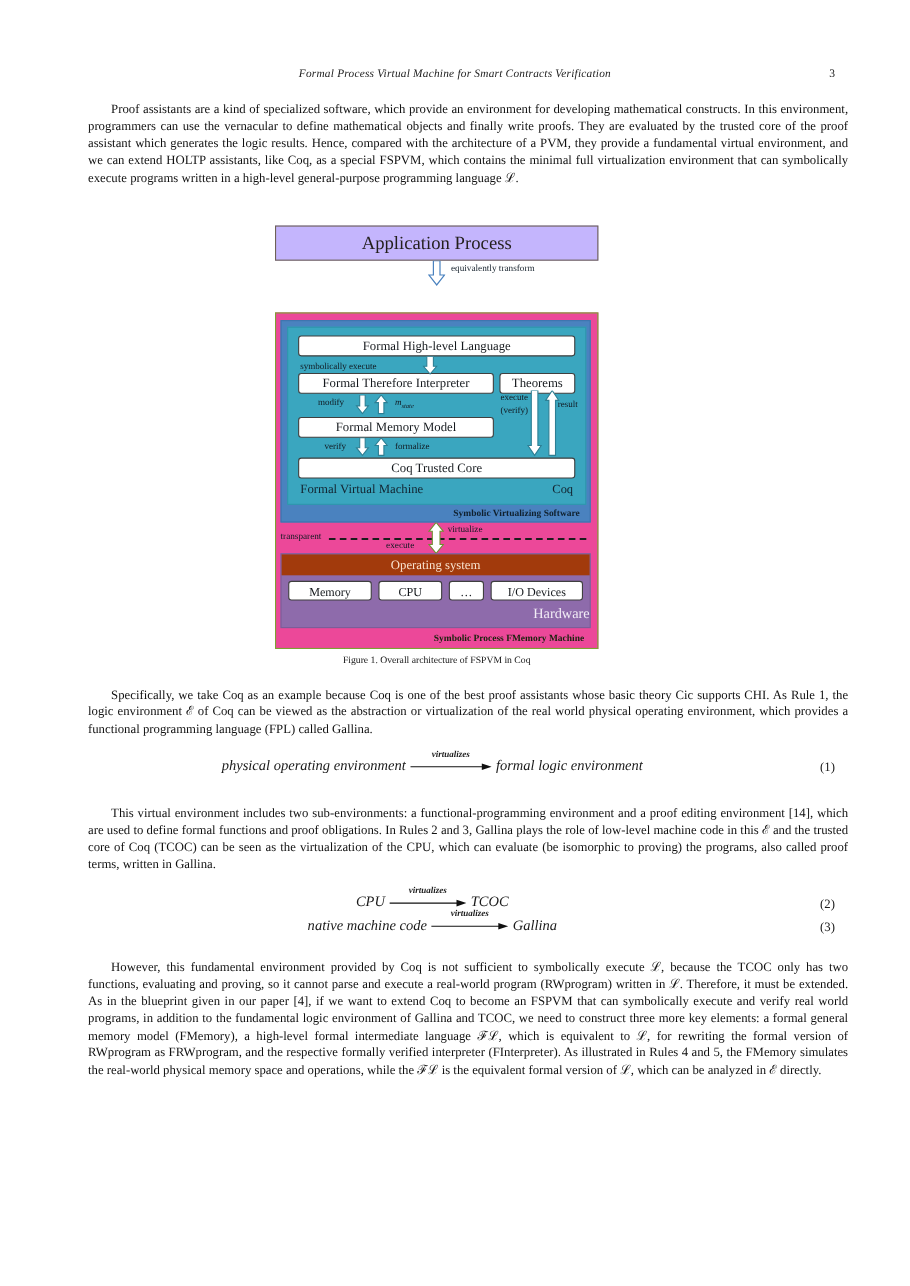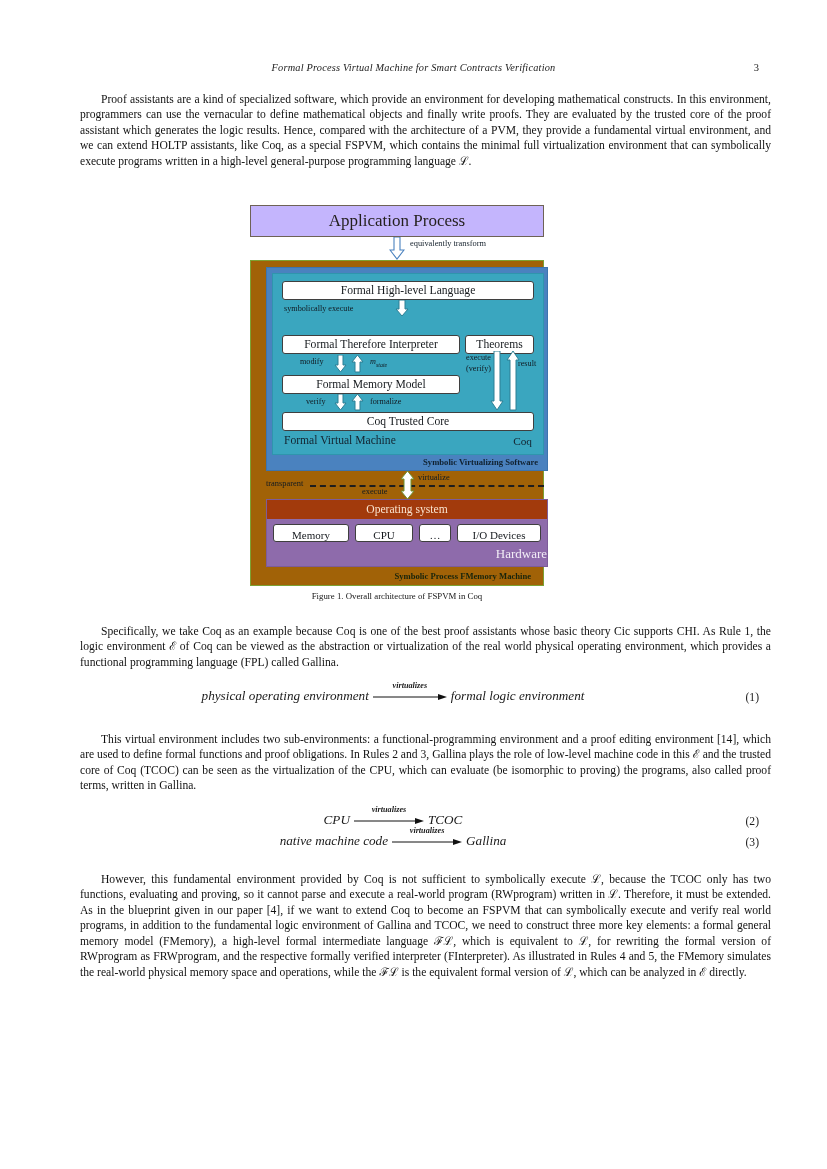--- a/index.html
+++ b/index.html
@@ -106,23 +106,24 @@
     left: 160px;
     top: 2px;
     font-size: 8.4px;
     color: #14202b;
     white-space: nowrap;
   }
 
   .green-outer {
     box-sizing: border-box;
     width: 294px;
-    background: #a16207;
+    background: #ec4899;
     border: 1px solid #7da132;
-    padding: 6px 6px 0 15px;
+    padding: 6px 6px 0 4px;
+    margin-top: 24px;
   }
 
   .blue-band {
     box-sizing: border-box;
     width: 282px;
     background: #4a82bf;
     border: 1px solid #3d74ae;
     padding: 5px 5px 0 5px;
   }
 
@@ -150,21 +151,21 @@
 
   .row-fhl { width: 100%; }
 
   .lbl {
     font-size: 8.2px;
     color: #111a22;
     white-space: nowrap;
     line-height: 1;
   }
 
-  .gap-a { position: relative; height: 35px; width: 100%; }
+  .gap-a { position: relative; height: 15px; width: 100%; }
   .gap-b { position: relative; height: 21px; width: 100%; }
   .gap-c { position: relative; height: 18px; width: 100%; }
 
   .row-two { display: flex; gap: 5px; width: 100%; }
   .fvi { flex: 0 0 178px; }
   .thm { flex: 1 1 auto; }
 
   .fmm { width: 178px; }
 
   .band-label {

